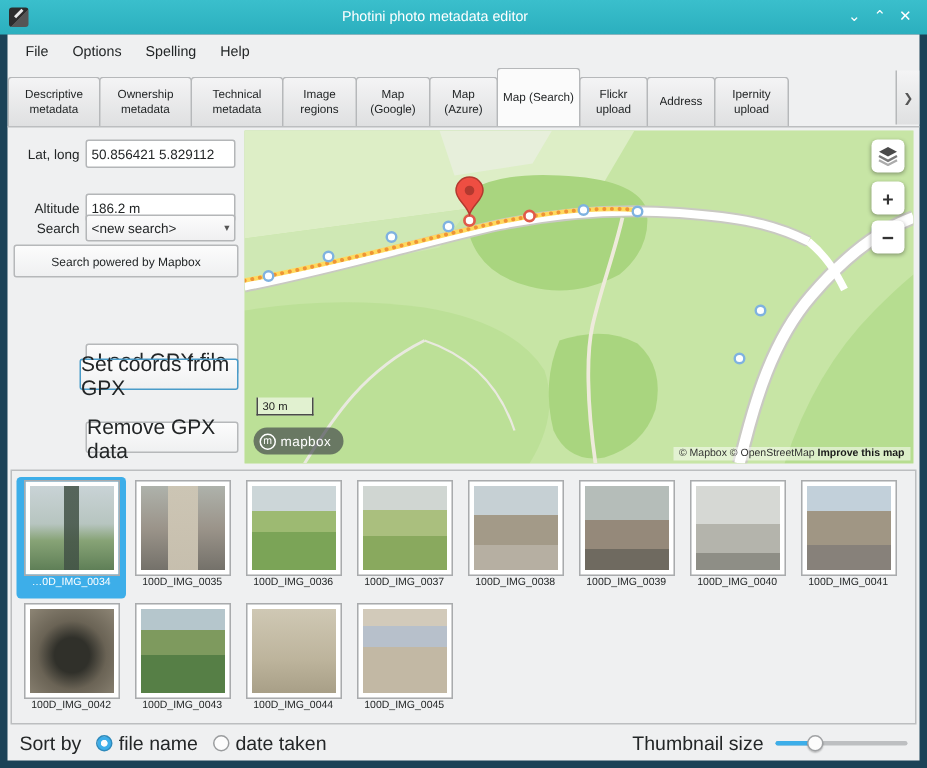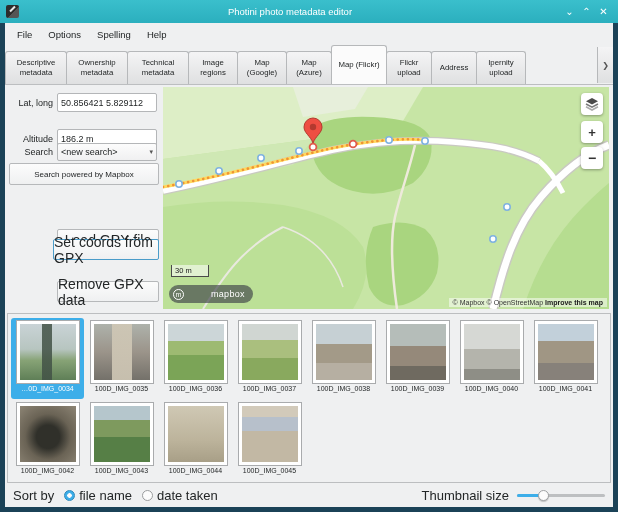--- a/index.html
+++ b/index.html
@@ -68,21 +68,21 @@
   .ctl-layers { right:6px; top:6px; width:22px; height:22px; }
   .ctl-zin  { right:6px; top:34px; width:22px; height:22px; font-size:13px; font-weight:bold; color:#333; }
   .ctl-zout { right:6px; top:60px; width:22px; height:22px; font-size:14px; font-weight:bold; color:#333; }
   .scalebar { position:absolute; left:8px; bottom:32px; width:38px; height:12px;
     background:rgba(255,255,255,.55); border:1px solid #4a4a4a; border-top:none;
     font-size:7.5px; color:#222; padding-left:3px; line-height:11px; }
   .mb-logo { position:absolute; left:6px; bottom:6px; height:18px; padding:0 8px 0 4px;
     background:rgba(60,65,70,.65); border-radius:9px; display:flex; align-items:center; gap:3px; }
   .mb-circle { width:11px; height:11px; border:1.5px solid #fff; border-radius:50%;
     color:#fff; font-size:7px; line-height:9px; text-align:center; }
-  .mb-text { color:#fff; font-size:9px; letter-spacing:.3px;margin-left:24px; }
+  .mb-text { color:#fff; font-size:9px; letter-spacing:.3px; }
   .attrib { position:absolute; right:2px; bottom:2px; font-size:7px; color:#333;
     background:rgba(255,255,255,.5); padding:1px 4px; }
   .attrib b { color:#1a1a1a; }
 
   
   .thumbs { position:absolute; top:290px; left:0; width:608px; height:170px; }
   .thumbs-frame { position:absolute; left:2px; right:2px; top:0; bottom:0;
     border:1px solid #bcbec0; background:#eff0f1; padding:3px 2px; display:flex;
     flex-wrap:wrap; align-content:flex-start; }
   .cell { width:73px; height:81px; margin:1px 0 0 1px; display:flex; flex-direction:column;
@@ -153,21 +153,21 @@
       <div class="tab" style="width:50px">
           <span class="tlbl">Image regions</span>
         </div>
       <div class="tab" style="width:50px">
           <span class="tlbl">Map (Google)</span>
         </div>
       <div class="tab" style="width:46px">
           <span class="tlbl">Map (Azure)</span>
         </div>
       <div class="tab sel" style="width:56px">
-          <span class="tlbl">Map (Flickr)</span>
+          <span class="tlbl">Map (Search)</span>
         </div>
       <div class="tab" style="width:46px">
           <span class="tlbl">Flickr upload</span>
         </div>
       <div class="tab" style="width:46px">
           <span class="tlbl">Address</span>
         </div>
       <div class="tab" style="width:50px">
           <span class="tlbl">Ipernity upload</span>
         </div>

